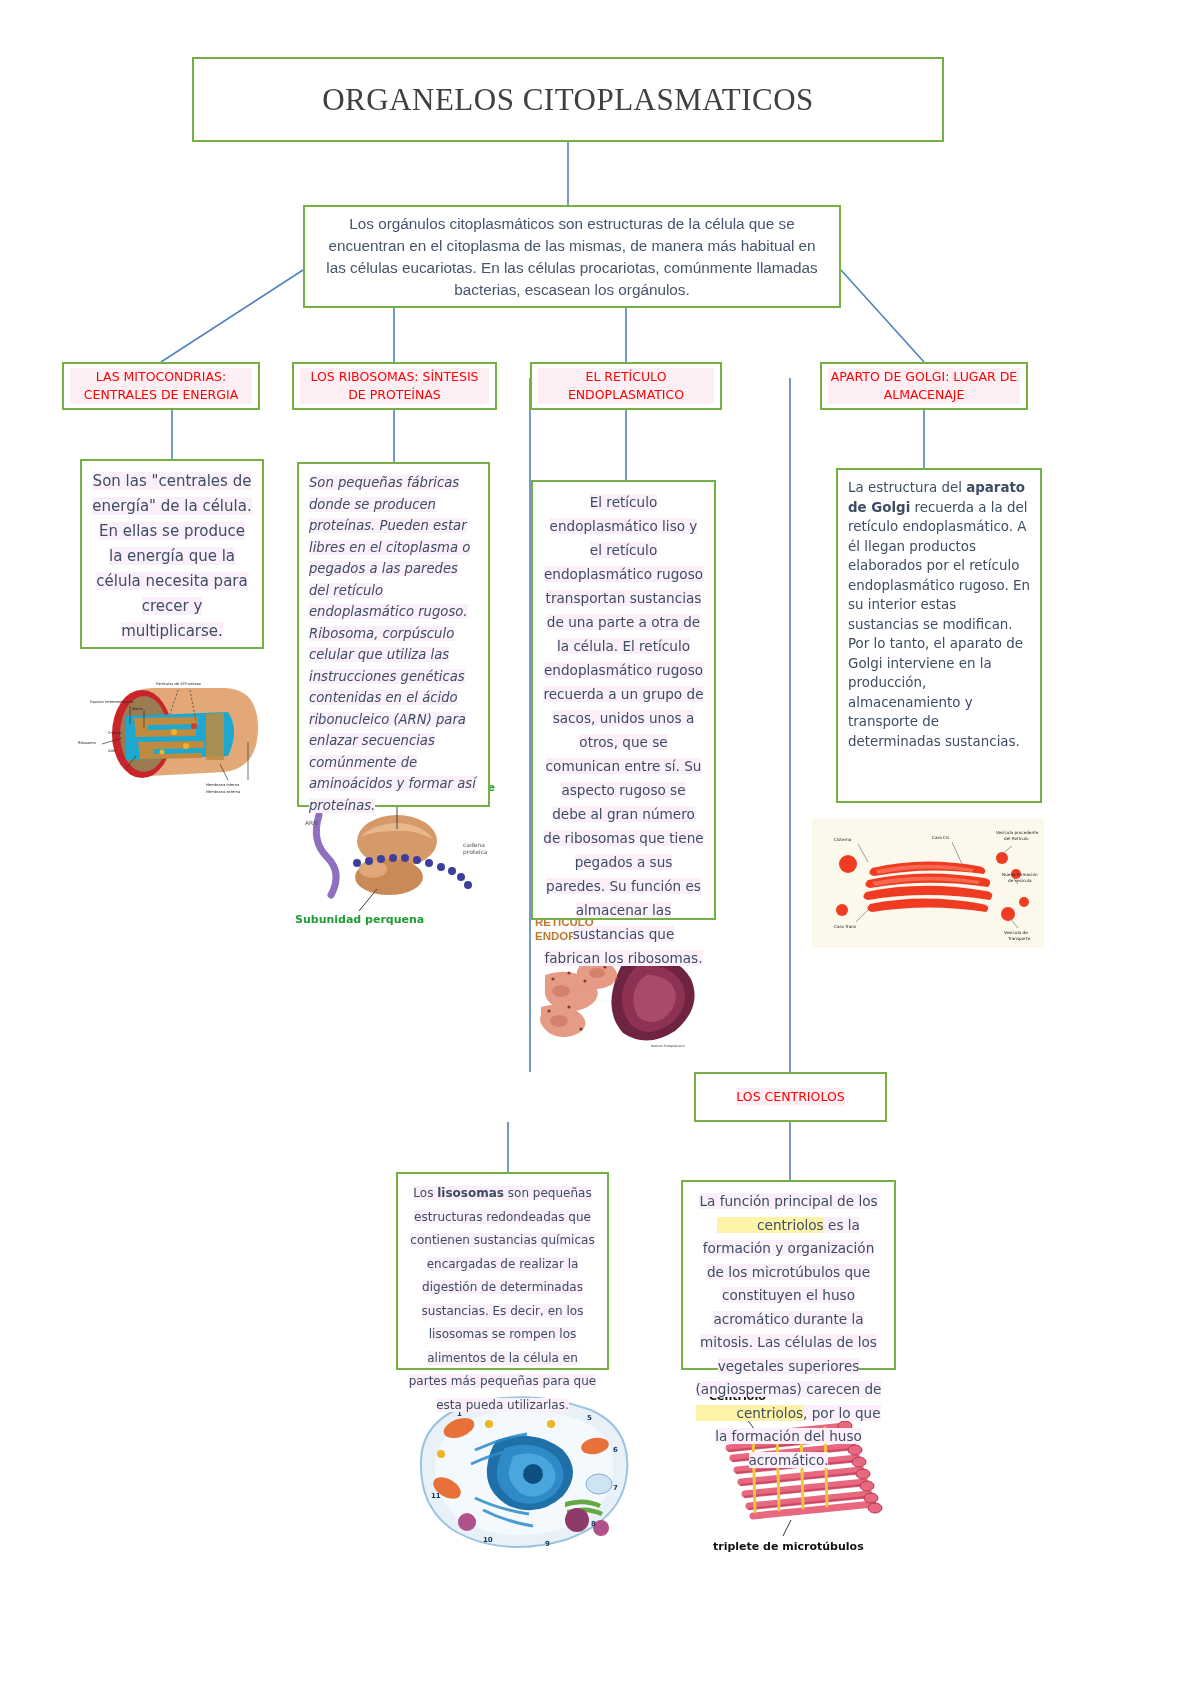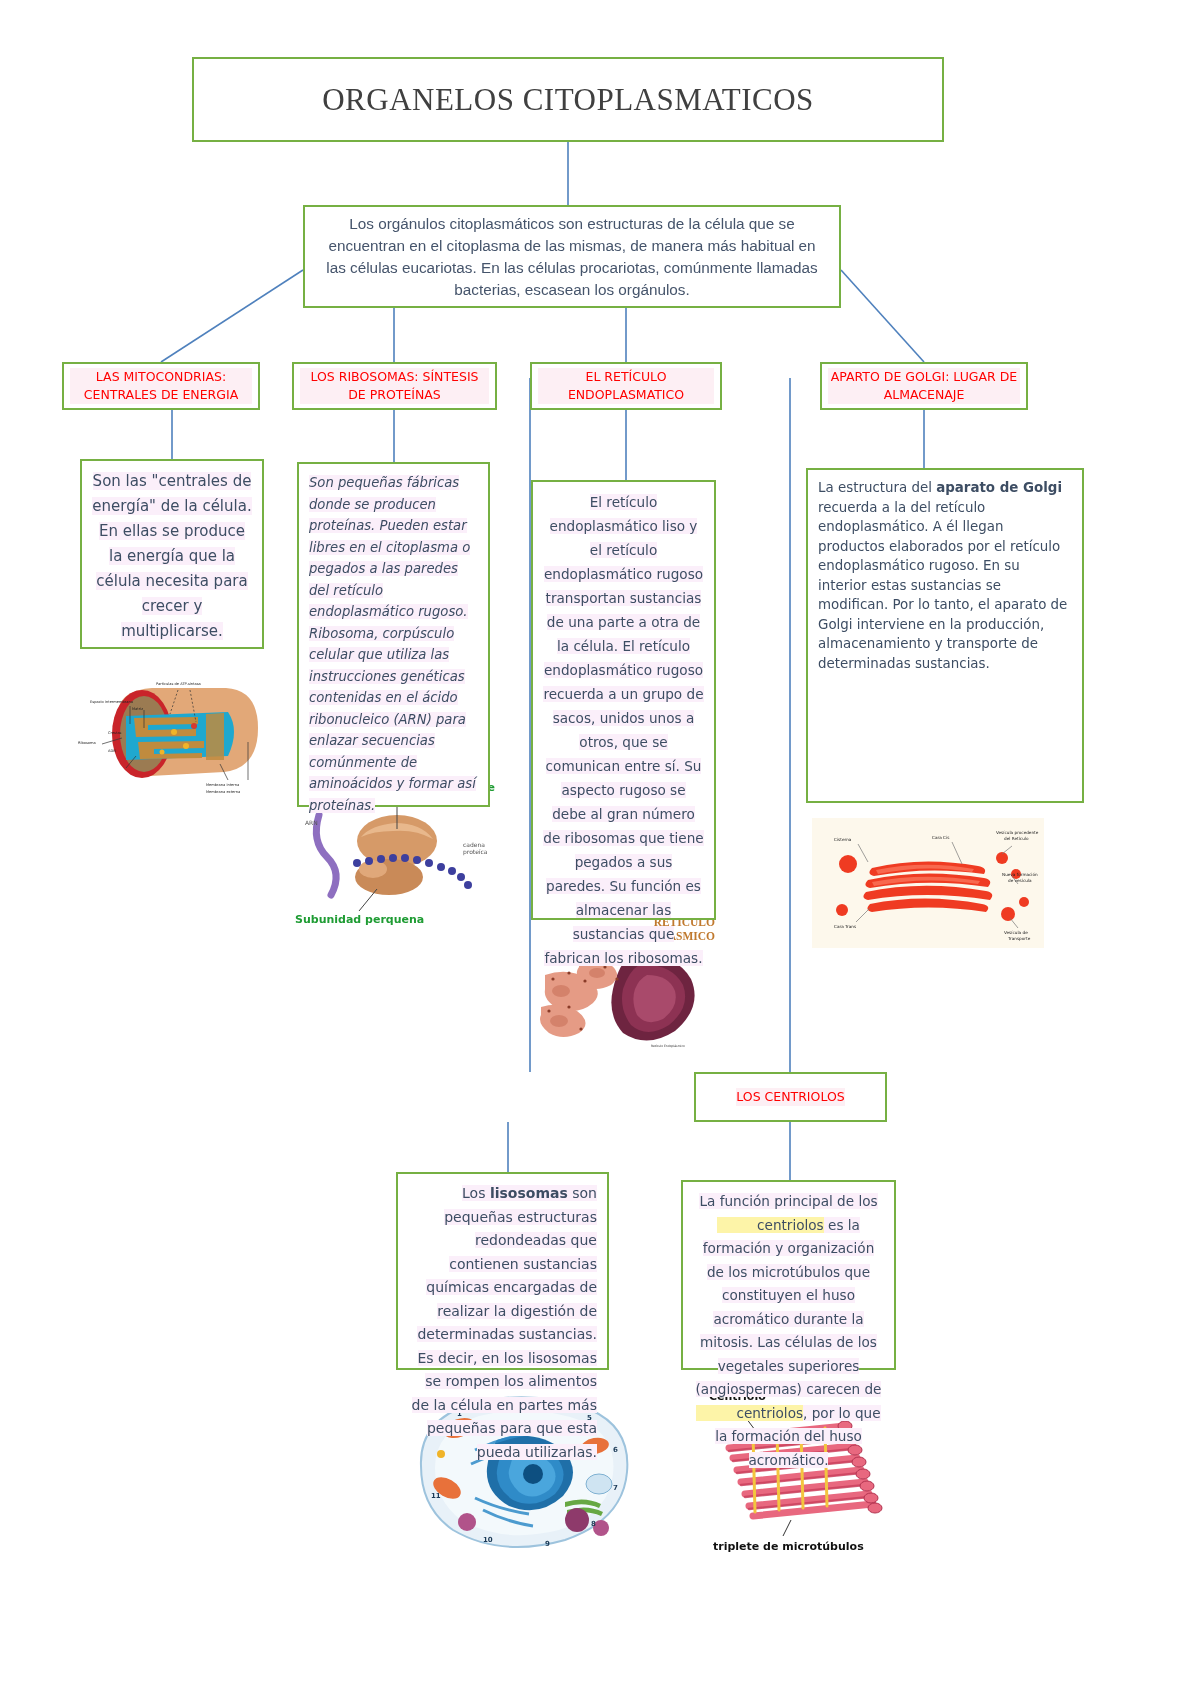--- a/index.html
+++ b/index.html
@@ -86,45 +86,45 @@
 
   #txt-mito { left: 80px; top: 459px; width: 184px; height: 190px; }
   #txt-mito .t { font-size: 15px; line-height: 25px; text-align: center; width: 100%; }
 
   #txt-ribo { left: 297px; top: 462px; width: 193px; height: 345px; font-style: italic; }
   #txt-ribo .t { font-size: 13.2px; line-height: 21.5px; text-align: left; width: 100%; }
 
   #txt-retic { left: 531px; top: 480px; width: 185px; height: 440px; }
   #txt-retic .t { font-size: 13.6px; line-height: 24px; text-align: center; width: 100%; }
 
-  #txt-golgi { left: 806px; top: 468px; width: 278px; height: 335px; }
+  #txt-golgi { left: 836px; top: 468px; width: 206px; height: 335px; }
   #txt-golgi .t { font-size: 13.4px; line-height: 19.5px; text-align: left; width: 100%; }
 
   #txt-liso { left: 396px; top: 1172px; width: 213px; height: 198px; }
-  #txt-liso .t { font-size: 14px; line-height: 23.5px; text-align: right; width: 100%; }
+  #txt-liso .t { font-size: 12px; line-height: 23.5px; text-align: center; width: 100%; }
 
   #txt-centr { left: 681px; top: 1180px; width: 215px; height: 190px; }
   #txt-centr .t { font-size: 13.6px; line-height: 23.5px; text-align: center; width: 100%; }
 
   
   .fig { position: absolute; z-index: 2; }
 
   
   #fig-mito { left: 78px; top: 672px; width: 190px; height: 130px; }
   
   #fig-ribo { left: 285px; top: 785px; width: 215px; height: 140px; }
   .ribo-lbl {
     position: absolute; color: #1f9c34; font-weight: bold;
     font-family: "DejaVu Sans", sans-serif; font-size: 11px;
   }
   
   #fig-retic { left: 535px; top: 915px; width: 180px; height: 140px; }
   .retic-title {
-    text-align: right; color: #c0792e; font-weight: bold;
-    font-family: Liberation Serif, serif; font-size: 11.5px; line-height: 14px;
+    text-align: left; color: #c0792e; font-weight: bold;
+    font-family: Liberation Sans, sans-serif; font-size: 11.5px; line-height: 14px;
   }
   
   #fig-golgi { left: 812px; top: 818px; width: 232px; height: 130px; background:#fdf8ec; }
   
   #fig-cell { left: 405px; top: 1380px; width: 235px; height: 180px; }
   
   #fig-centr { left: 695px; top: 1390px; width: 215px; height: 160px; }
   .centr-lbl {
     position: absolute; color: #111; font-weight: bold;
     font-family: "DejaVu Sans", sans-serif; font-size: 11px;

